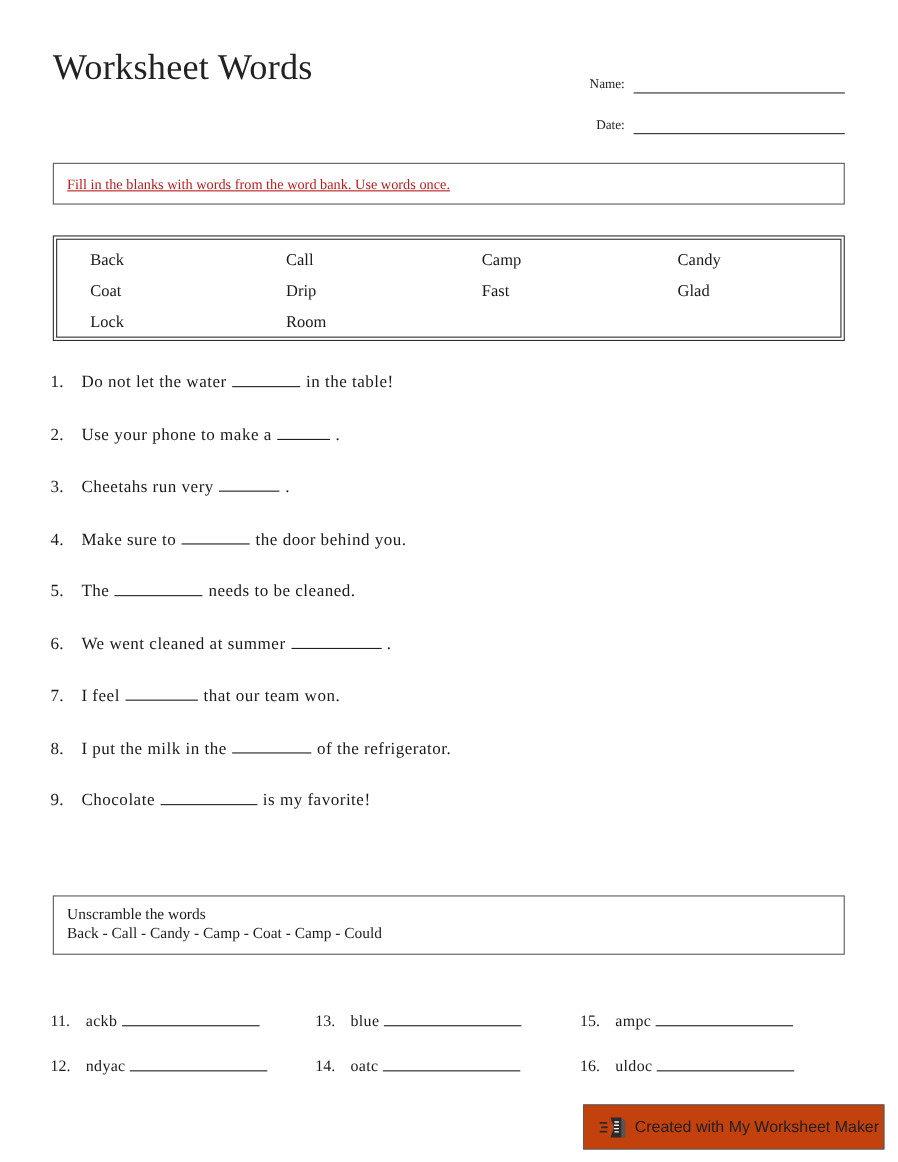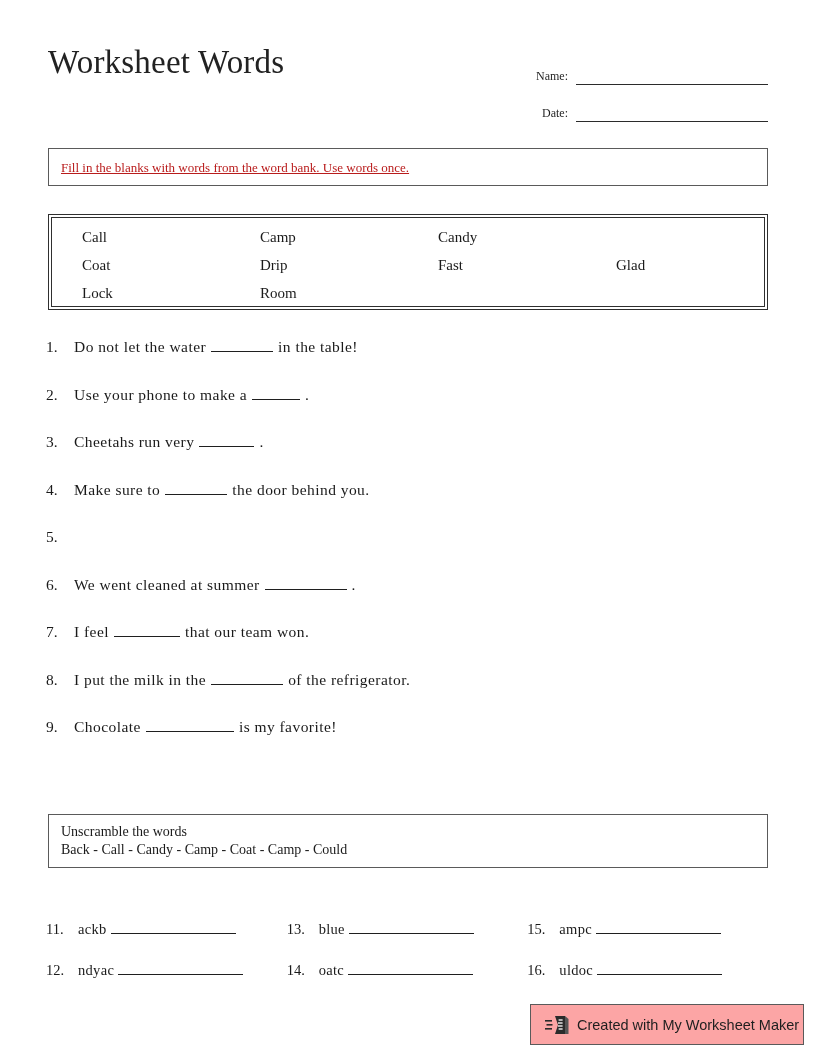--- a/index.html
+++ b/index.html
@@ -211,21 +211,21 @@
 
   
   .footer-badge {
     position: absolute;
     left: 530px;
     top: 1004px;
     width: 274px;
     height: 41px;
     box-sizing: border-box;
     border: 1px solid #5a5a5a;
-    background: #fca5a5;
+    background: #c2410c;
     display: flex;
     align-items: center;
     padding-left: 12px;
   }
   .badge-icon {
     flex: 0 0 30px;
     height: 26px;
     display: flex;
     align-items: center;
     justify-content: center;
@@ -258,20 +258,21 @@
     </div>
   </div>
 
   <div class="instruction-box">
     <span class="instruction-text">Fill in the blanks with words from the word bank. Use words once.</span>
   </div>
 
   <div class="wordbank">
     <div class="wordbank-inner" id="wordbank-inner">
         <div class="wb-row">
+          <div class="wb-cell">Back</div>
           <div class="wb-cell">Call</div>
           <div class="wb-cell">Camp</div>
           <div class="wb-cell">Candy</div>
         </div>
         <div class="wb-row">
           <div class="wb-cell">Coat</div>
           <div class="wb-cell">Drip</div>
           <div class="wb-cell">Fast</div>
           <div class="wb-cell">Glad</div>
         </div>
@@ -296,20 +297,21 @@
       <div class="q-row">
         <span class="q-num">3.</span>
         <span class="q-text"><span>Cheetahs run very</span><span class="blank" style="width: 55px;"></span><span>.</span></span>
       </div>
       <div class="q-row">
         <span class="q-num">4.</span>
         <span class="q-text"><span>Make sure to</span><span class="blank" style="width: 62px;"></span><span>the door behind you.</span></span>
       </div>
       <div class="q-row">
         <span class="q-num">5.</span>
+        <span class="q-text"><span>The</span><span class="blank" style="width: 80px;"></span><span>needs to be cleaned.</span></span>
       </div>
       <div class="q-row">
         <span class="q-num">6.</span>
         <span class="q-text"><span>We went cleaned at summer</span><span class="blank" style="width: 82px;"></span><span>.</span></span>
       </div>
       <div class="q-row">
         <span class="q-num">7.</span>
         <span class="q-text"><span>I feel</span><span class="blank" style="width: 66px;"></span><span>that our team won.</span></span>
       </div>
       <div class="q-row">

